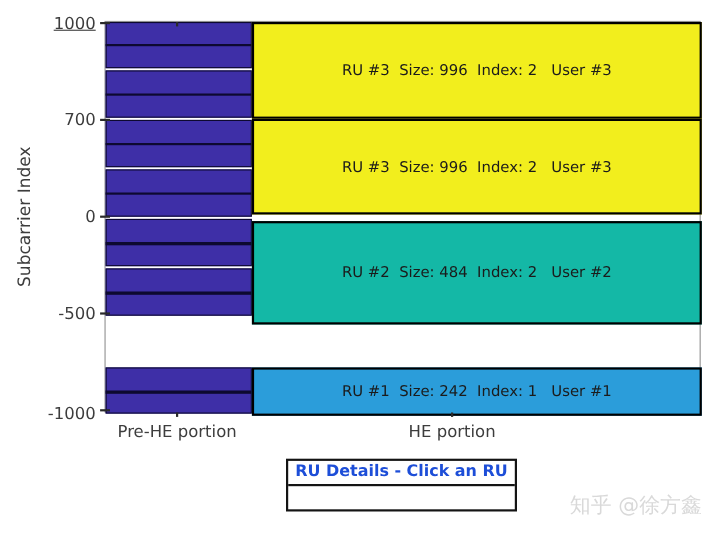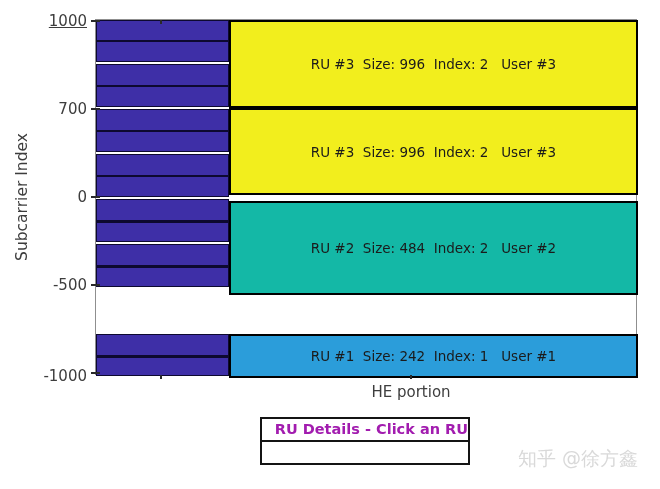--- a/index.html
+++ b/index.html
@@ -34,21 +34,21 @@
     position:absolute; left:133px; width:409px; box-sizing:border-box;
     border:2px solid #000000; display:flex; align-items:center; justify-content:center;
     font-size:13.5px; color:#1b1b1b; white-space:pre; cursor:pointer;
   }
   .ru-details {
     position:absolute; left:260px; top:417px; width:210px; height:48px;
     border:2px solid #141414; box-sizing:border-box; background:#ffffff;
   }
   .ru-details .hdr {
     height:21px; line-height:21px; border-bottom:2px solid #141414;
-    font-weight:bold; font-size:14.5px; text-align:right; color:#a21caf;
+    font-weight:bold; font-size:14.5px; text-align:center; color:#1d4ed8;
     white-space:nowrap;
   }
   .ru-details .val { height:21px; }
   .watermark {
     position:absolute; left:518px; top:446px; font-size:19px; color:#d9d9d9;
     white-space:nowrap;
   }
 </style>
 </head>
 <body>
@@ -93,17 +93,18 @@
 <div class="ytick-label" style="top: 12.1107px; text-decoration: underline;">1000</div>
     <div class="ytick-mark" style="top: 20.1107px;"></div>
     <div class="ytick-label" style="top: 100.055px;">700</div>
     <div class="ytick-mark" style="top: 108.055px;"></div>
     <div class="ytick-label" style="top: 188px;">0</div>
     <div class="ytick-mark" style="top: 196px;"></div>
     <div class="ytick-label" style="top: 275.945px;">-500</div>
     <div class="ytick-mark" style="top: 283.945px;"></div>
     <div class="ytick-label" style="top: 367px;">-1000</div>
     <div class="ytick-mark" style="top: 371.889px;"></div>
+    <div class="xtick-label" style="left: 161px;">Pre-HE portion</div>
     <div class="xtick-mark" style="left: 160px; top: 375px;"></div>
     <div class="xtick-mark" style="left: 160px; top: 20px;"></div>
     <div class="xtick-label" style="left: 411px;">HE portion</div>
     <div class="xtick-mark" style="left: 410px; top: 375px;"></div>
   </div>
 
 </body></html>

